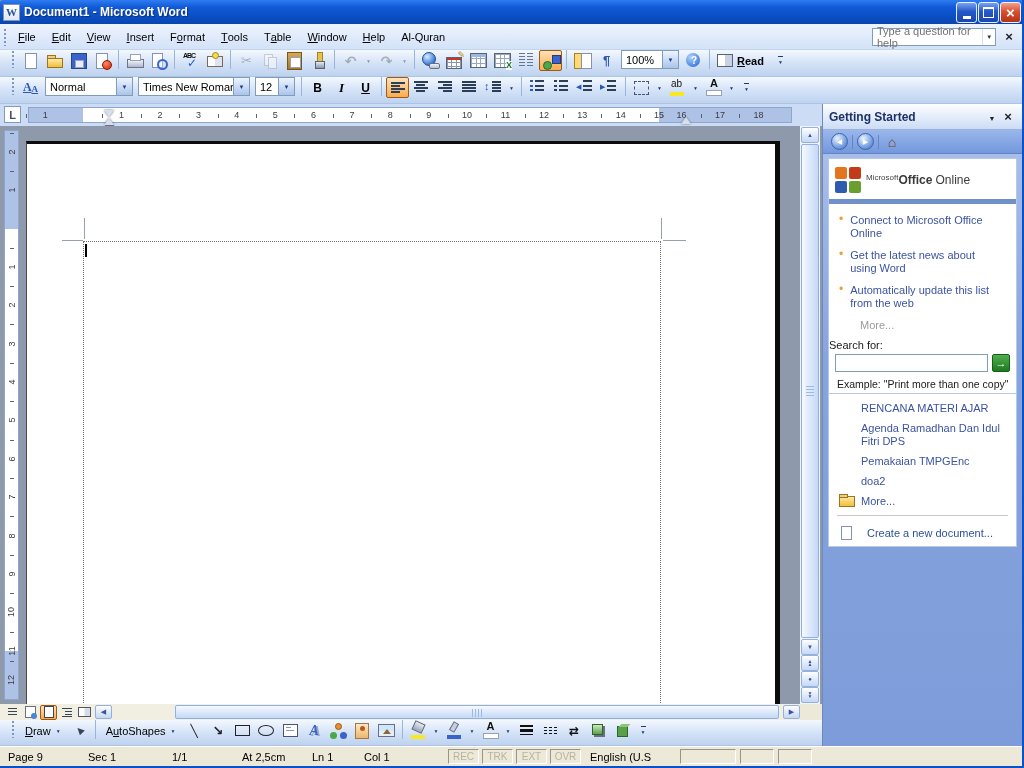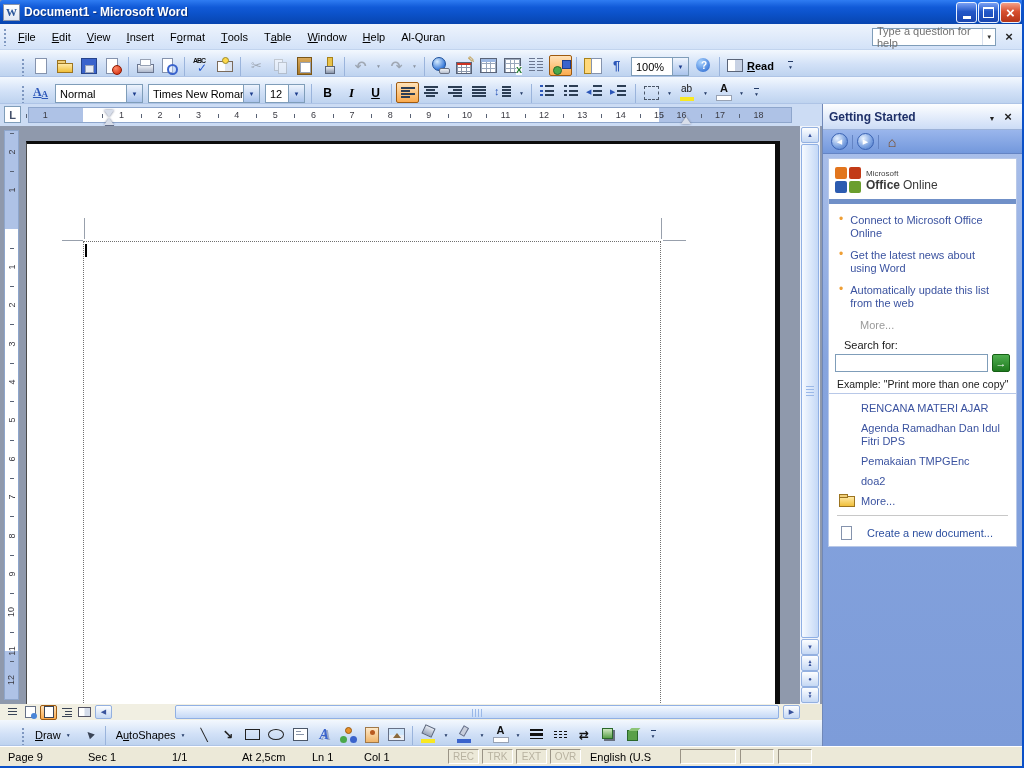--- a/index.html
+++ b/index.html
@@ -27,21 +27,21 @@
   .mitem{padding:0 8px;height:22px;display:inline-flex;align-items:center;white-space:pre}
   .mlist{display:flex;align-items:center}
   .tu{text-decoration:underline}
   .helpbox{margin-left:auto;width:124px;height:18px;background:#fff;border:1px solid #7f9db9;display:flex;align-items:center;color:#707070;padding-left:4px}
   .hb-dd{margin-left:auto;width:14px;height:16px;display:flex;align-items:center;justify-content:center;border-left:1px solid #d6deec}
   .hb-dd::before{content:"▼";font-size:6px;color:#333}
   .mb-close{width:18px;height:18px;margin:0 6px 0 4px;display:flex;align-items:center;justify-content:center}
   .mb-close::before{content:"×";font-size:13px;font-weight:bold;color:#222}
 
   
-  .tb{position:absolute;left:0;width:1024px;height:27px;display:flex;align-items:flex-end;gap:1px;padding:0 18px;
+  .tb{position:absolute;left:0;width:1024px;height:27px;display:flex;align-items:flex-start;gap:1px;padding:0 8px;
     background:linear-gradient(#f3f8fe,#d2e1f7 55%,#bed3ef);border-bottom:1px solid #aec4e6}
   .tb.std{top:50px}.tb.fmt{top:77px}
   .tb.draw{top:720px;width:822px;height:26px}
   [data-icon]{position:relative;height:21px;min-width:23px;display:inline-flex;align-items:center;justify-content:center;border-radius:2px;flex:none}
   [data-state="active"]{background:linear-gradient(#ffe2b8,#fbা??4e);background:linear-gradient(#ffe2b8,#fbab4e);border:1px solid #9e5a10}
   [data-state="disabled"]{filter:grayscale(1);opacity:.45}
   [data-icon="sep"]{min-width:1px;width:1px;height:19px;background:#9ab4dc;margin:0 3px;border-radius:0}
   [data-icon="dd"]{min-width:11px}
   [data-icon="dd"]::before{content:"▼";font-size:5px;color:#223a66}
   [data-icon="chevron"]{min-width:13px;margin-left:2px}
@@ -229,33 +229,33 @@
   .tp-fwd::before{content:"▶";font-size:7px;color:#fff}
   .tp-navsep{width:1px;height:14px;background:#6484c4}
   .tp-home{width:18px;height:17px;display:flex;align-items:center;justify-content:center}
   .tp-home::before{content:"⌂";font-size:14px;font-weight:bold;color:#7a4210}
   .tp-body{flex:1;padding:4px 5px}
   .tp-card1{background:#fff;border:1px solid #b8c8e8;height:236px;overflow:hidden}
   .tp-logo{display:flex;align-items:center;gap:5px;padding:8px 6px 4px 6px}
   .logo-grid{display:grid;grid-template-columns:12px 12px;grid-auto-rows:12px;gap:2px;flex:none}
   .logo-grid i{border-radius:2px}
   .lg1{background:#e2751d}.lg2{background:#c23a17}.lg3{background:#2c5bb0}.lg4{background:#6a9e2e}
-  .logo-text{display:flex;flex-direction:column;line-height:1}
+  .logo-text{display:flex;line-height:1}
   .lt-brand{font-size:8px;color:#444;font-style:normal;margin-bottom:1px}
   .lt-prod{font-size:12px;color:#3a3a3a}
   .lt-prod b{font-weight:bold}
   .lt-prod i{font-style:normal;margin-left:3px}
   .tp-bar{height:5px;background:#7090c8;margin-top:2px}
   .tp-bullets{padding:10px 13px 0 10px}
   .bullet-item{display:flex;gap:7px;margin-bottom:9px}
   .bdot{color:#ef9f35;font-size:12px;line-height:11px;flex:none}
   .bdot::before{content:"•"}
   .btxt{color:#3b53a0;font-size:11px;line-height:13px}
   .tp-more{margin:0 0 6px 31px;color:#9a9a9a}
-  .tp-sl{margin:8px 0 3px 15px;color:#1a1a1a}
+  .tp-sl{margin:8px 0 3px 0;color:#1a1a1a}
   .tp-srow{display:flex;align-items:center;gap:4px;margin:0 6px}
   .search-input{flex:1;height:18px;border:1px solid #7f9db9;font-size:11px;padding:0 3px;font-family:inherit}
   .search-go{width:18px;height:18px;flex:none;background:linear-gradient(#4fae4f,#1f7a1f);border:1px solid #156015;border-radius:2px;display:flex;align-items:center;justify-content:center}
   .search-go::before{content:"→";color:#fff;font-weight:bold;font-size:11px}
   .tp-ex{margin:6px 4px 0 8px;color:#1a1a1a;font-size:10.5px}
   .tp-openbar{margin-top:8px;height:20px;background:linear-gradient(#fdfeff,#bed2f0);border:1px solid #98aed8;display:flex;align-items:center;padding-left:8px}
   .tp-openbar span{font-weight:bold;font-size:13px;color:#17357d}
   .tp-card2{background:#fff;border:1px solid #b8c8e8;border-top:none;padding:8px 4px 6px 4px}
   .open-item{color:#3b53a0;line-height:13px;padding:0 4px 0 28px;margin-bottom:7px}
   .tp-morefiles{display:flex;align-items:center;gap:6px;color:#3b53a0;padding-left:6px;margin-bottom:4px}

